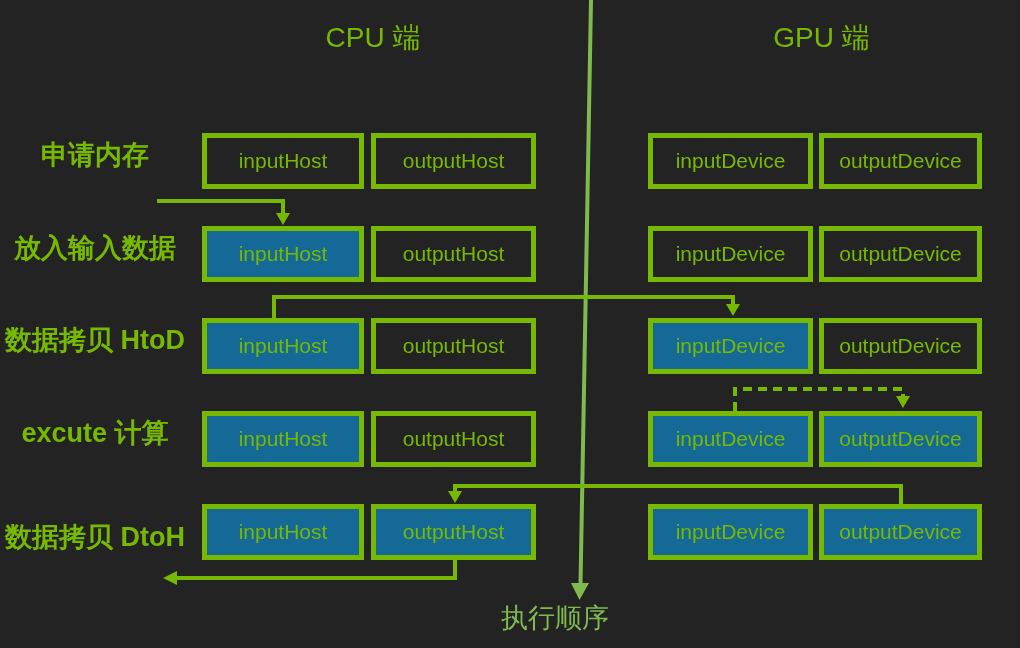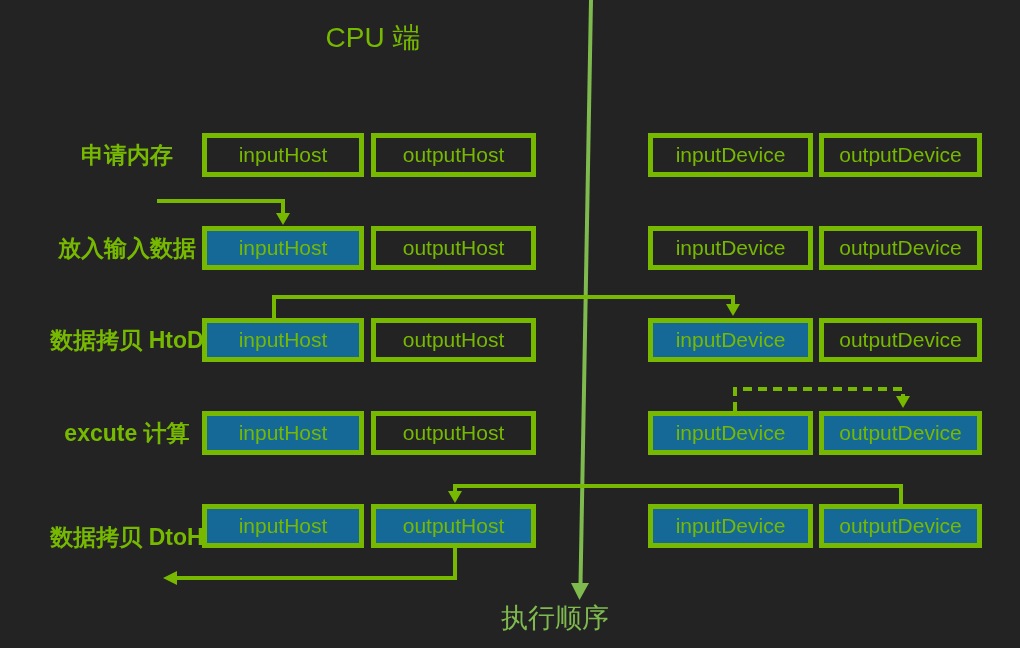--- a/index.html
+++ b/index.html
@@ -20,25 +20,25 @@
   .arrows{position:absolute;left:0;top:0;width:1020px;height:648px;pointer-events:none;}
   .hdr{
     position:absolute;top:22px;height:32px;line-height:32px;
     color:var(--green);font-size:28px;text-align:center;
   }
   .hdr-cpu{left:295px;width:156px;}
   .hdr-gpu{left:744px;width:155px;}
   .row-label{
     position:absolute;left:0;width:190px;height:32px;line-height:32px;
     text-align:center;color:var(--green);
-    font-size:23px;font-weight:bold;white-space:nowrap;margin-left:32px;
+    font-size:27px;font-weight:bold;white-space:nowrap;
   }
   .rl0{top:139px}.rl1{top:232px}.rl2{top:324px}.rl3{top:417px}.rl4{top:521px}
   .box{
-    position:absolute;height:44px;box-sizing:border-box;
+    position:absolute;height:56px;box-sizing:border-box;
     border:5px solid var(--green);
     display:flex;align-items:center;justify-content:center;
     color:var(--green);font-size:21px;white-space:nowrap;
     background:transparent;
     text-align:right;
   }
   .box.filled{background:var(--blue);}
   .c-ih{left:202px;width:162px;}
   .c-oh{left:371px;width:165px;}
   .c-id{left:648px;width:165px;}
@@ -73,20 +73,21 @@
     <polygon class="arrow-head" points="896,396 910,396 903,408"></polygon>
 
     <path class="arrow-line" d="M901,504 V486 H455 V492"></path>
     <polygon class="arrow-head" points="448,491 462,491 455,503"></polygon>
 
     <path class="arrow-line" d="M455,548 V578 H176"></path>
     <polygon class="arrow-head" points="177,571 177,585 163,578"></polygon>
   </svg>
 
   <div class="hdr hdr-cpu">CPU 端</div>
+  <div class="hdr hdr-gpu">GPU 端</div>
 
   <div class="row-label rl0">申请内存</div>
   <div class="box c-ih r0">
       <span>inputHost</span>
     </div>
   <div class="box c-oh r0">
       <span>outputHost</span>
     </div>
   <div class="box c-id r0">
       <span>inputDevice</span>

